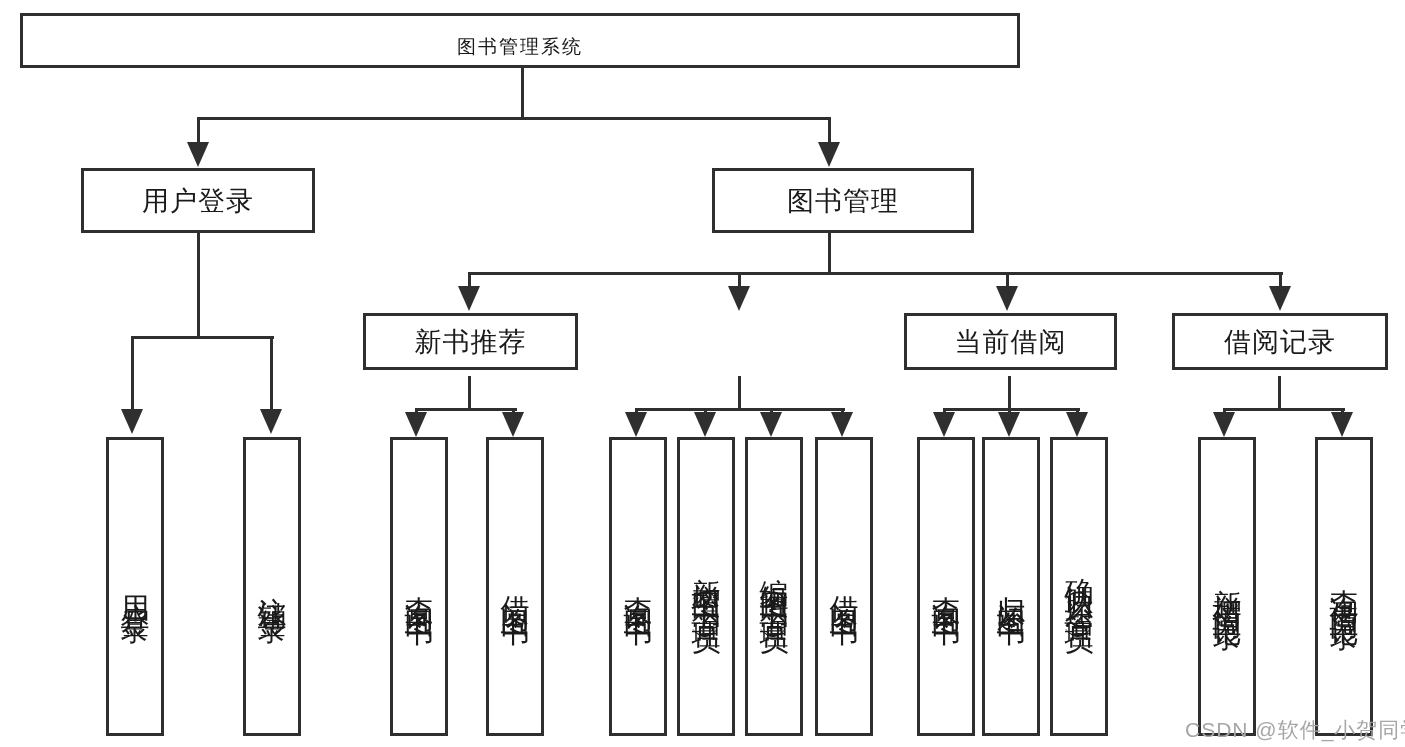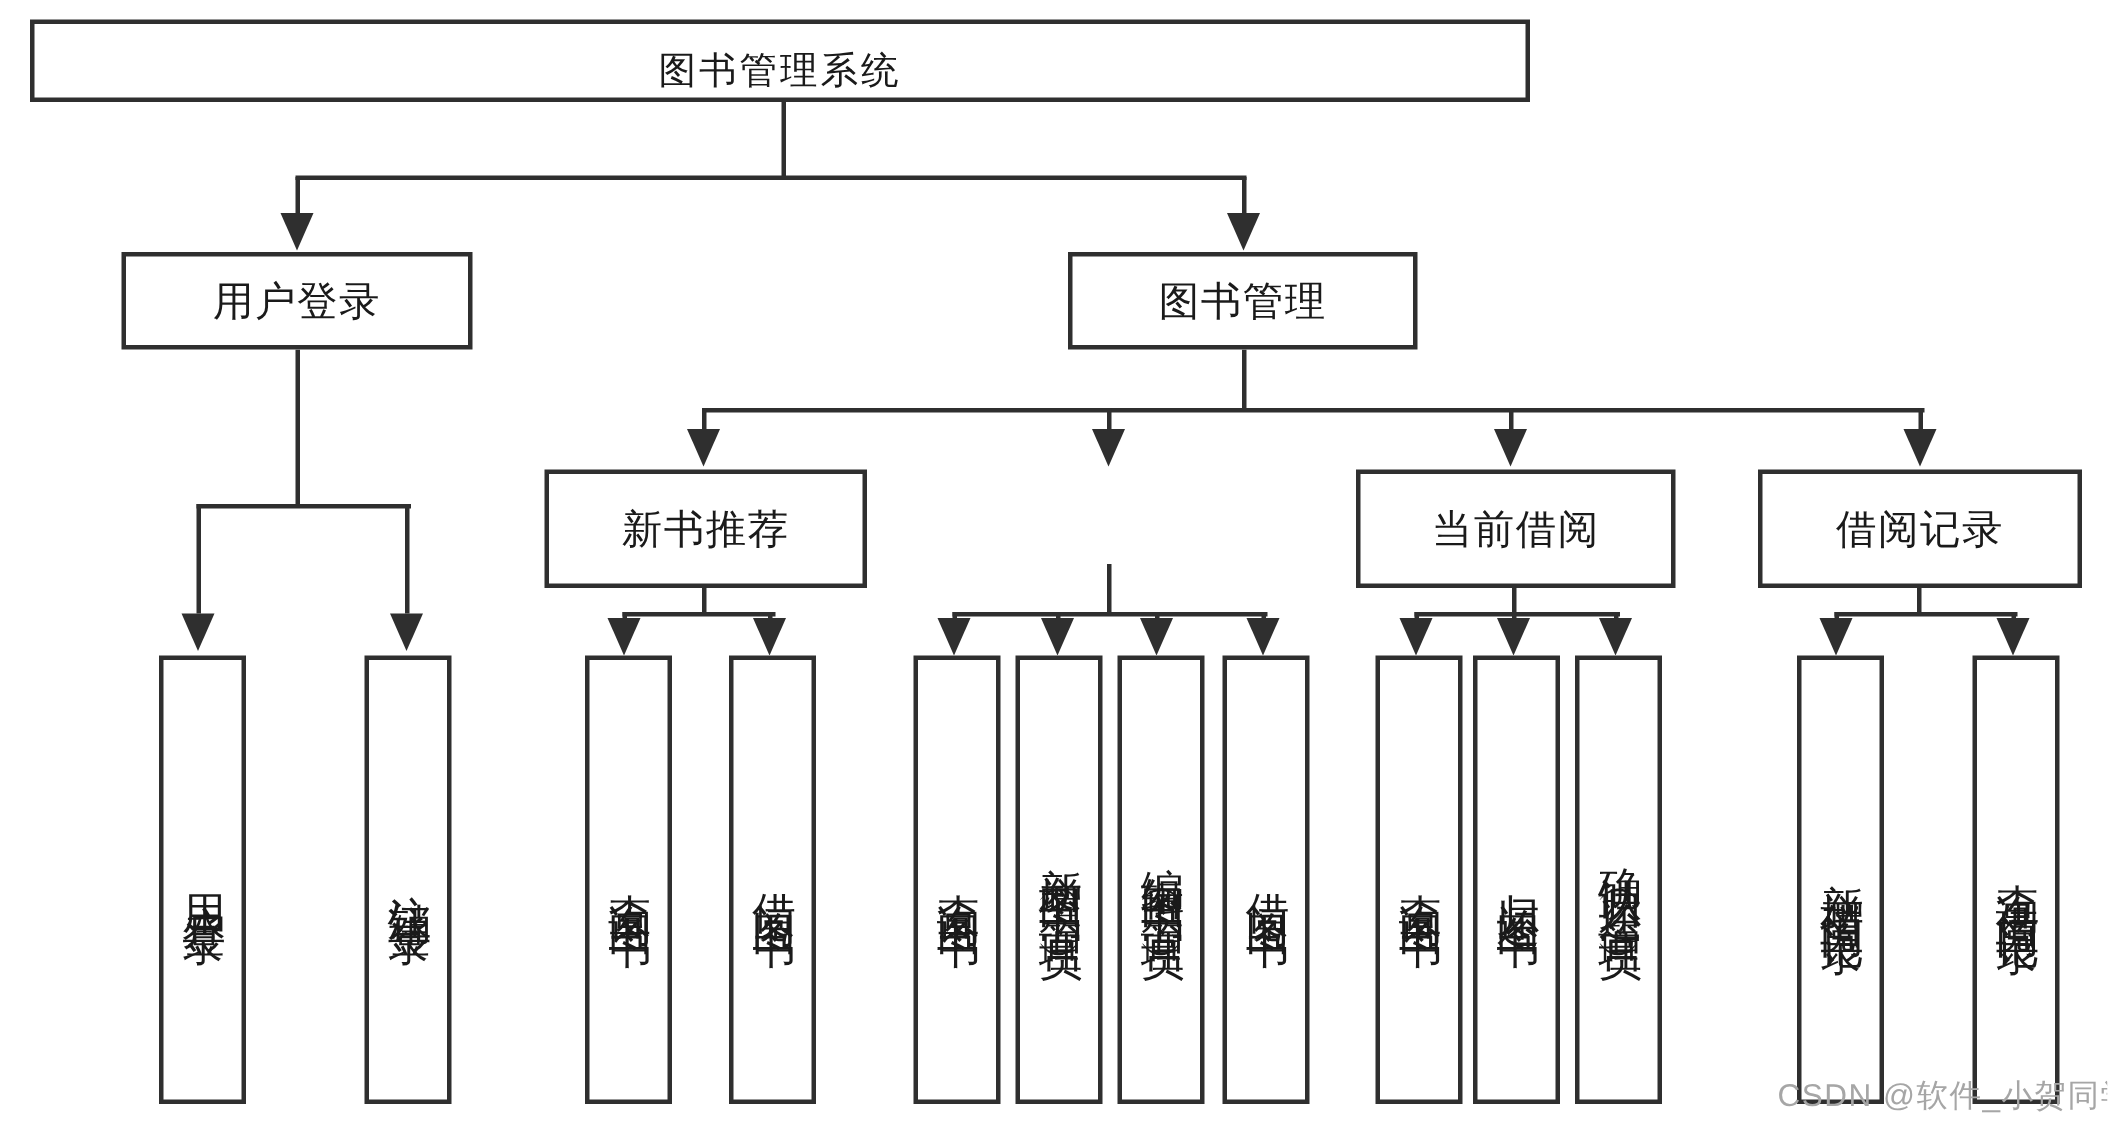--- a/index.html
+++ b/index.html
@@ -17,24 +17,24 @@
     border-top:25px solid var(--line,#2f2f2f);
   }
 
   
   .box{
     position:absolute;background:#fff;border:3px solid var(--line,#2f2f2f);
     box-sizing:border-box;display:flex;align-items:center;justify-content:center;
     z-index:2;
   }
   .box span{color:var(--text,#1a1a1a);white-space:nowrap;}
-  .title-box span{font-size:25px;letter-spacing:2px;margin-top:12px;}
+  .title-box span{font-size:19px;letter-spacing:2px;margin-top:12px;}
   .branch span,.mod span{font-size:27px;letter-spacing:1px;}
   .branch{top:168px;height:65px;}
-  .mod{top:313px;height:79px;}
+  .mod{top:313px;height:57px;}
   .leaf{top:437px;height:299px;width:58px;}
   .leaf span{
     writing-mode:vertical-rl;text-orientation:mixed;
     font-size:29px;letter-spacing:7px;line-height:1;white-space:nowrap;
   }
 
   .watermark{
     position:absolute;left:1185px;top:716px;z-index:5;
     font-size:21px;color:var(--watermark,#a6a6a6);letter-spacing:1px;white-space:nowrap;
   }
@@ -49,21 +49,21 @@
   </div>
 
   <div class="vline" style="left:521px;top:68px;height:50px"></div>
   <div class="hline" style="left:197px;top:117px;width:634px"></div>
   <div class="arrow" style="left:197px;top:118px;height:24px"></div>
   <div class="arrow" style="left:828px;top:118px;height:24px"></div>
 
   <div class="box branch" style="left:81px;width:234px">
     <span>用户登录</span>
   </div>
-  <div class="box branch" style="left:712px;width:233px">
+  <div class="box branch" style="left:712px;width:262px">
     <span>图书管理</span>
   </div>
 
   <div class="vline" style="left:197px;top:233px;height:104px"></div>
   <div class="hline" style="left:131px;top:336px;width:143px"></div>
   <div class="arrow" style="left:131px;top:336px;height:73px"></div>
   <div class="arrow" style="left:270px;top:336px;height:73px"></div>
 
   <div class="vline" style="left:828px;top:233px;height:41px"></div>
   <div class="hline" style="left:468px;top:272px;width:815px"></div>

